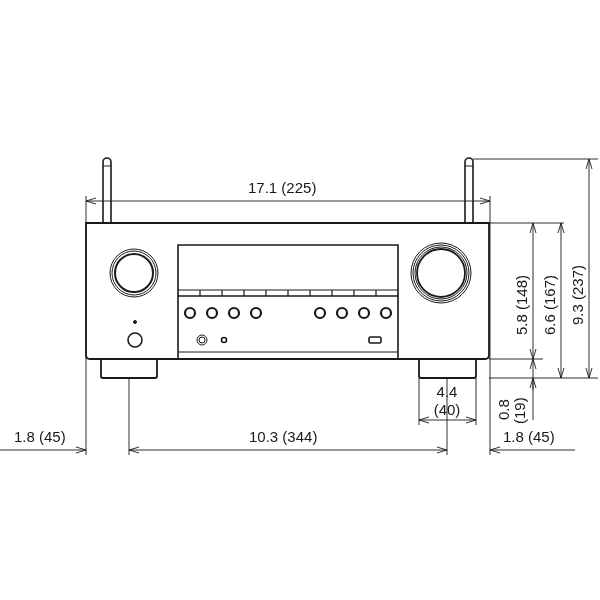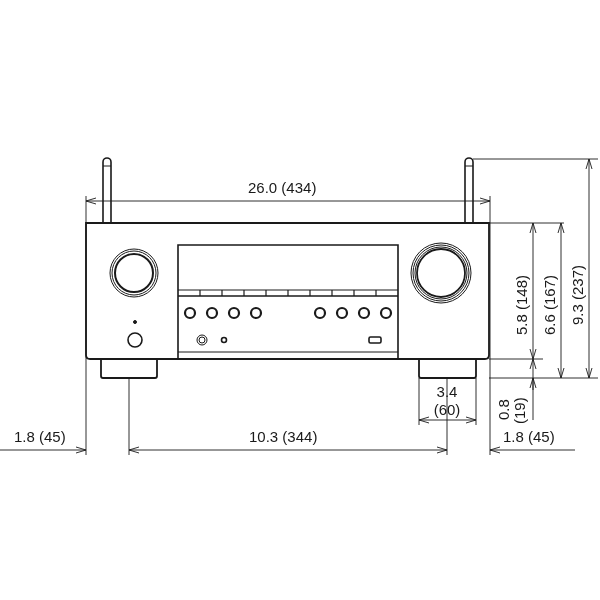--- a/index.html
+++ b/index.html
@@ -133,28 +133,28 @@
       <polyline points="586,368 589,378 592,368"></polyline>
 
       <line x1="533" y1="359" x2="533" y2="420"></line>
       <polyline points="530,369 533,359 536,369"></polyline>
       <line x1="533" y1="378" x2="533" y2="390"></line>
       <polyline points="530,388 533,378 536,388"></polyline>
     </g>
   </g>
 </svg>
 
-<div class="lbl" style="left:248px; top:180px;">26.0 (434)</div>
+<div class="lbl" style="left:248px; top:180px;">17.1 (225)</div>
 <div class="lbl" style="left:14px; top:429px;">1.8 (45)</div>
 <div class="lbl" style="left:249px; top:429px;">10.3 (344)</div>
 <div class="lbl" style="left:503px; top:429px;">1.8 (45)</div>
 
 <div class="lbl stack" style="left:425px; top:383px; width:44px;">
-  <div>3.4</div>
-  <div>(60)</div>
+  <div>4.4</div>
+  <div>(40)</div>
 </div>
 
 <div class="vlbl" style="left:496px; top:420px;">0.8</div>
 <div class="vlbl" style="left:512px; top:424px;">(19)</div>
 
 <div class="vlbl" style="left:514px; top:335px;">5.8 (148)</div>
 <div class="vlbl" style="left:542px; top:335px;">6.6 (167)</div>
 <div class="vlbl" style="left:570px; top:325px;">9.3 (237)</div>
 
 </body></html>

